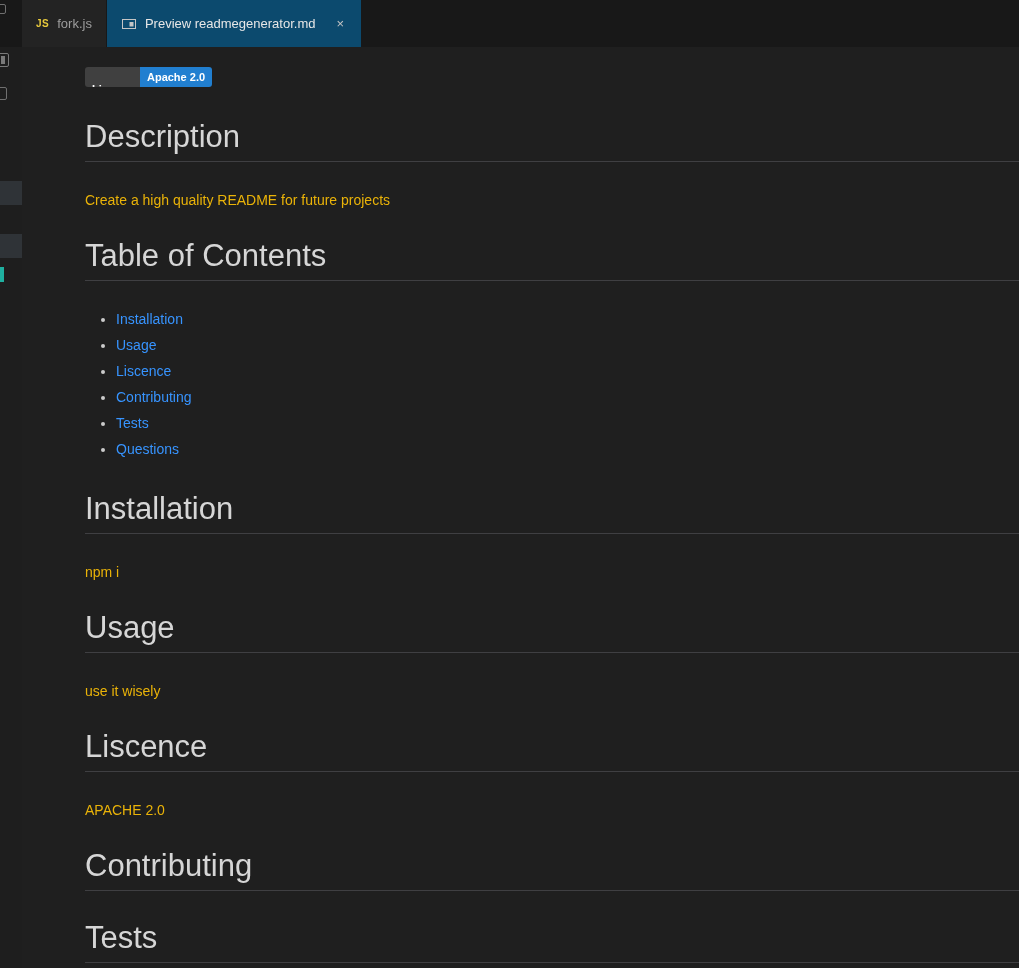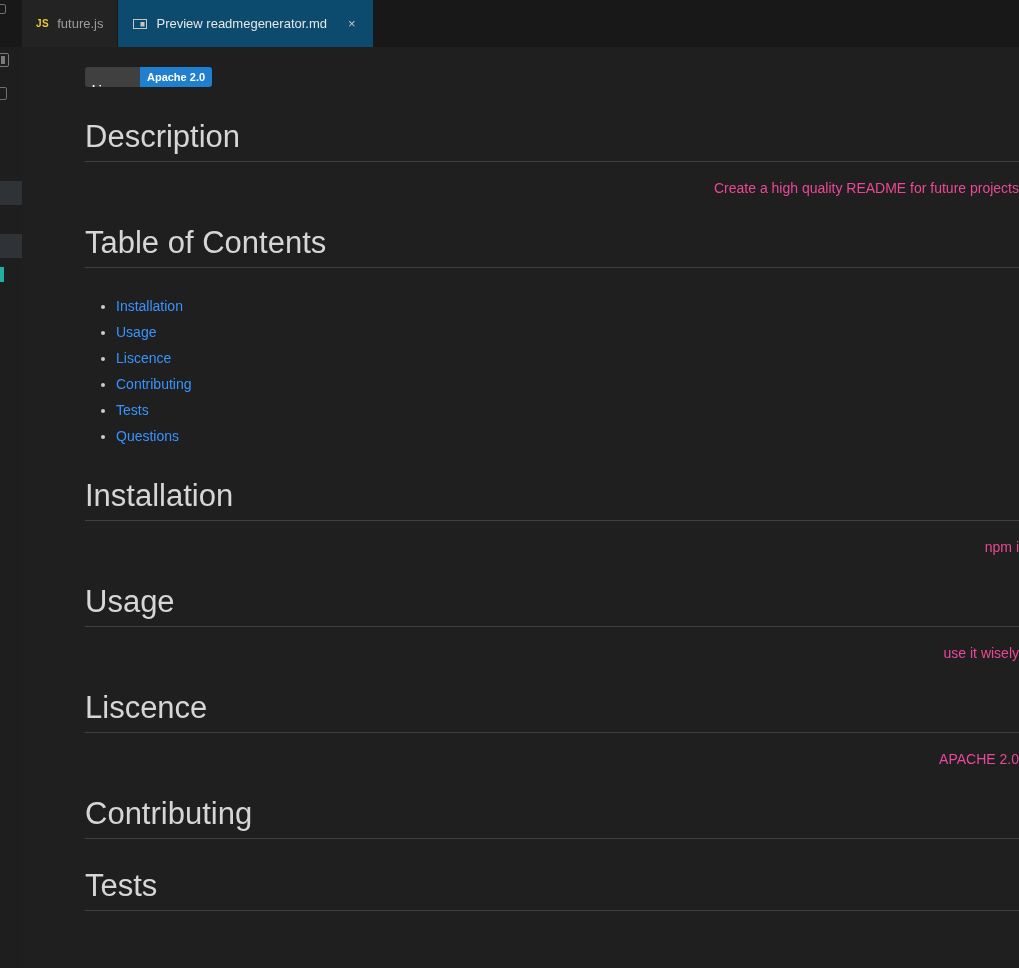--- a/index.html
+++ b/index.html
@@ -82,21 +82,21 @@
   .badge .lbl { background:#404040; padding:12px 7px; }
   .badge .val { background:#217fd0; padding:0 7px; }
 
   h1 {
     font-size:31px; font-weight:300; line-height:36px;
     color:#d6d6d6;
     margin:29px 0 0 0;
     padding-bottom:6px;
     border-bottom:1px solid #3f3f42;
   }
-  .preview-pane p { margin:18px 0; color:#ec4899;text-align:right; }
+  .preview-pane p { margin:30px 0; color:#eab308; }
   .preview-pane ul { margin:25px 0; padding-left:31px; }
   .preview-pane li { line-height:26px; color:#cccccc; }
   .preview-pane a { color:#3794ff; text-decoration:none; cursor:pointer; }
 </style>
 </head>
 <body>
 
 <div class="corner">
   <div class="corner-frag"></div>
 </div>
@@ -105,21 +105,21 @@
   <div class="rail-icon1"></div>
   <div class="rail-icon2"></div>
   <div class="rail-row r1"></div>
   <div class="rail-row r2"></div>
   <div class="rail-marker"></div>
 </div>
 
 <div class="tabbar">
   <div class="tab">
     <span class="js-icon">JS</span>
-    <span>future.js</span>
+    <span>fork.js</span>
   </div>
   <div class="tab active">
     <span class="preview-icon">
       <svg width="16" height="16" viewBox="0 0 16 16">
         <rect x="1.5" y="3.5" width="13" height="9" fill="none" stroke="#c5c5c5" stroke-width="1"></rect>
         <rect x="8.5" y="6" width="4" height="4.5" fill="#c5c5c5"></rect>
       </svg>
     </span>
     <span>Preview readmegenerator.md</span>
     <span class="tab-close">×</span>

